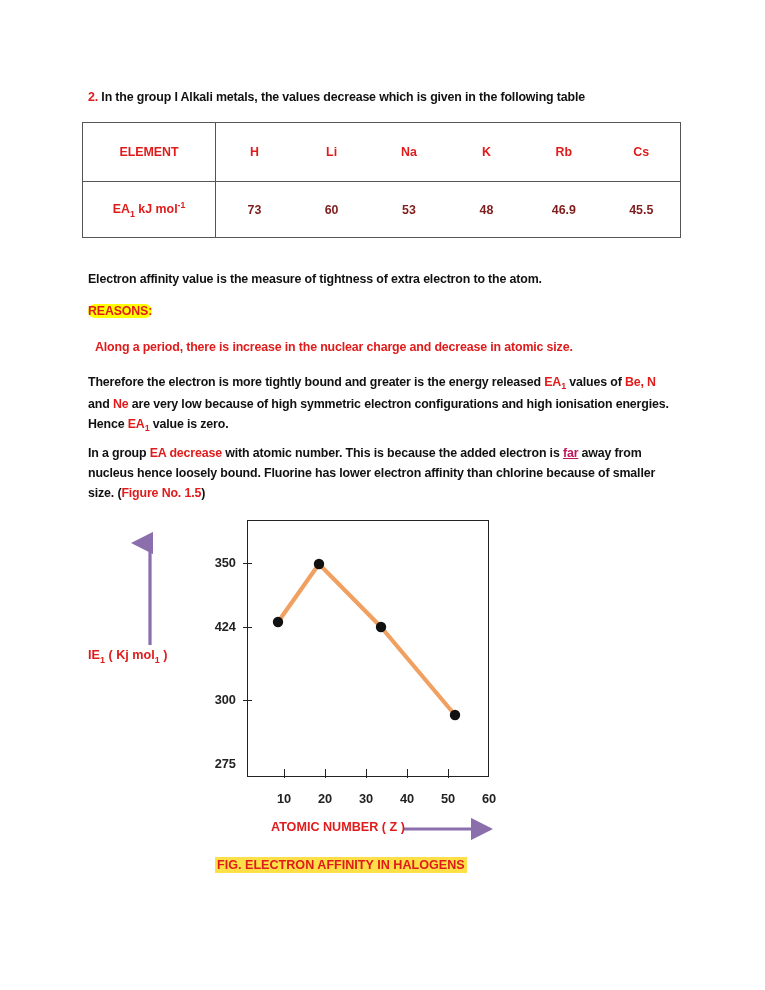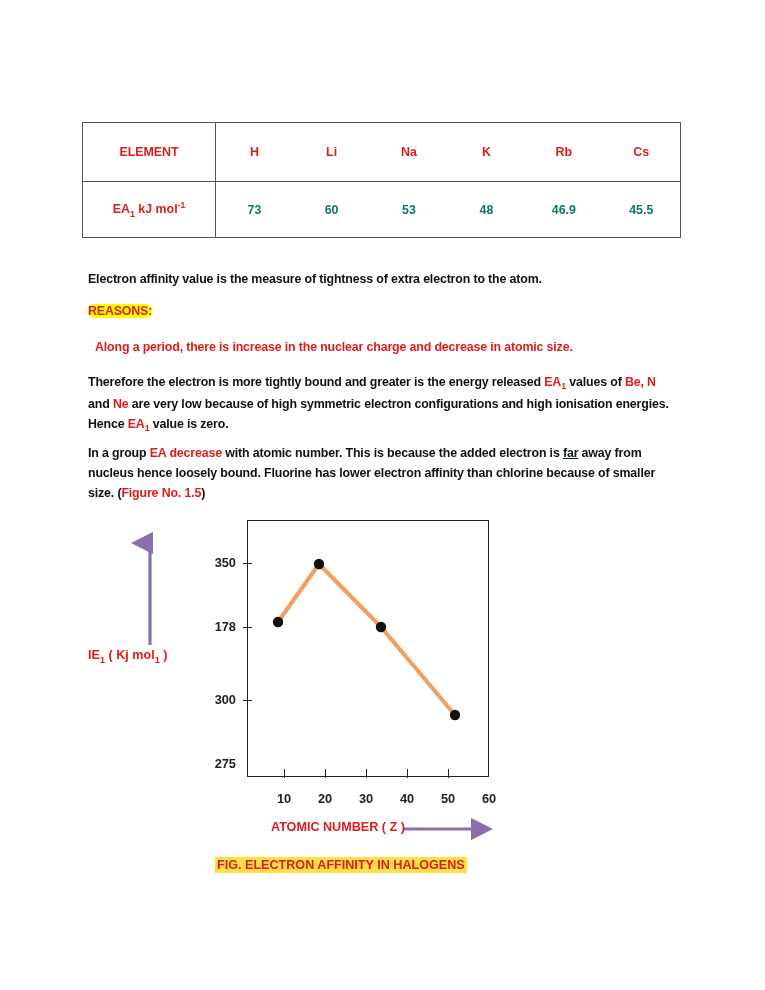--- a/index.html
+++ b/index.html
@@ -29,21 +29,21 @@
     left: 88px;
     top: 89px;
     width: 600px;
     font-size: 12.4px;
     font-weight: bold;
     letter-spacing: -0.15px;
     line-height: 1.35;
   }
   .red { color: #e01b1b; }
   .hl  { background: #ffff00; border-radius: 7px; }
-  .link { color: #0f172a; text-decoration: underline; }
+  .link { color: #be185d; text-decoration: underline; }
   sub { font-size: 0.72em; }
   sup { font-size: 0.7em; }
 
   
   .tbl-wrap {
     position: absolute;
     left: 82px;
     top: 122px;
     width: 599px;
     border: 1.3px solid #555555;
@@ -64,21 +64,21 @@
   }
   table.data tr.hdr td { height: 58px; }
   table.data tr.vals td { height: 55px; }
   table.data tr.vals td { border-top: 1.3px solid #555555; }
   table.data td.lbl {
     width: 132px;
     color: #e01b1b;
     border-right: 1.3px solid #555555;
   }
   table.data td.elem { color: #e01b1b; }
-  table.data td.num  { color: #0f766e; }
+  table.data td.num  { color: #7f1d1d; }
 
   
   .para {
     position: absolute;
     font-size: 12.4px;
     font-weight: bold;
     line-height: 1.62;
     letter-spacing: -0.15px;
   }
   #p-affinity { left: 88px; top: 269px; width: 600px; }
@@ -171,20 +171,23 @@
     position: absolute;
     left: 0; top: 0;
     width: 765px; height: 990px;
   }
 </style>
 </head>
 <body>
 
 <div class="page">
 
+  <div class="intro">
+    <span class="red">2.</span><span> In the group I Alkali metals, the values decrease which is given in the following table</span>
+  </div>
 
   <div class="tbl-wrap">
     <table class="data">
       <tbody>
           <tr class="hdr">
         <td class="lbl">ELEMENT</td>
         <td class="elem">H</td>
         <td class="elem">Li</td>
         <td class="elem">Na</td>
         <td class="elem">K</td>
@@ -222,21 +225,21 @@
 
   <div class="figure">
 
     <div class="plot-frame"></div>
 
     <div class="ytick-mark" style="left:243px; top:563px;"></div>
     <div class="ytick-mark" style="left:243px; top:627px;"></div>
     <div class="ytick-mark" style="left:243px; top:700px;"></div>
 
     <div class="ytick-label" style="left:192px; top:555px;">350</div>
-    <div class="ytick-label" style="left:192px; top:619px;">178</div>
+    <div class="ytick-label" style="left:192px; top:619px;">424</div>
     <div class="ytick-label" style="left:192px; top:692px;">300</div>
     <div class="ytick-label" style="left:192px; top:756px;">275</div>
 
     <div class="xtick-mark" style="left:284px; top:769px;"></div>
     <div class="xtick-mark" style="left:325px; top:769px;"></div>
     <div class="xtick-mark" style="left:366px; top:769px;"></div>
     <div class="xtick-mark" style="left:407px; top:769px;"></div>
     <div class="xtick-mark" style="left:448px; top:769px;"></div>
 
     <div class="xtick-label" style="left:269px;">10</div>

